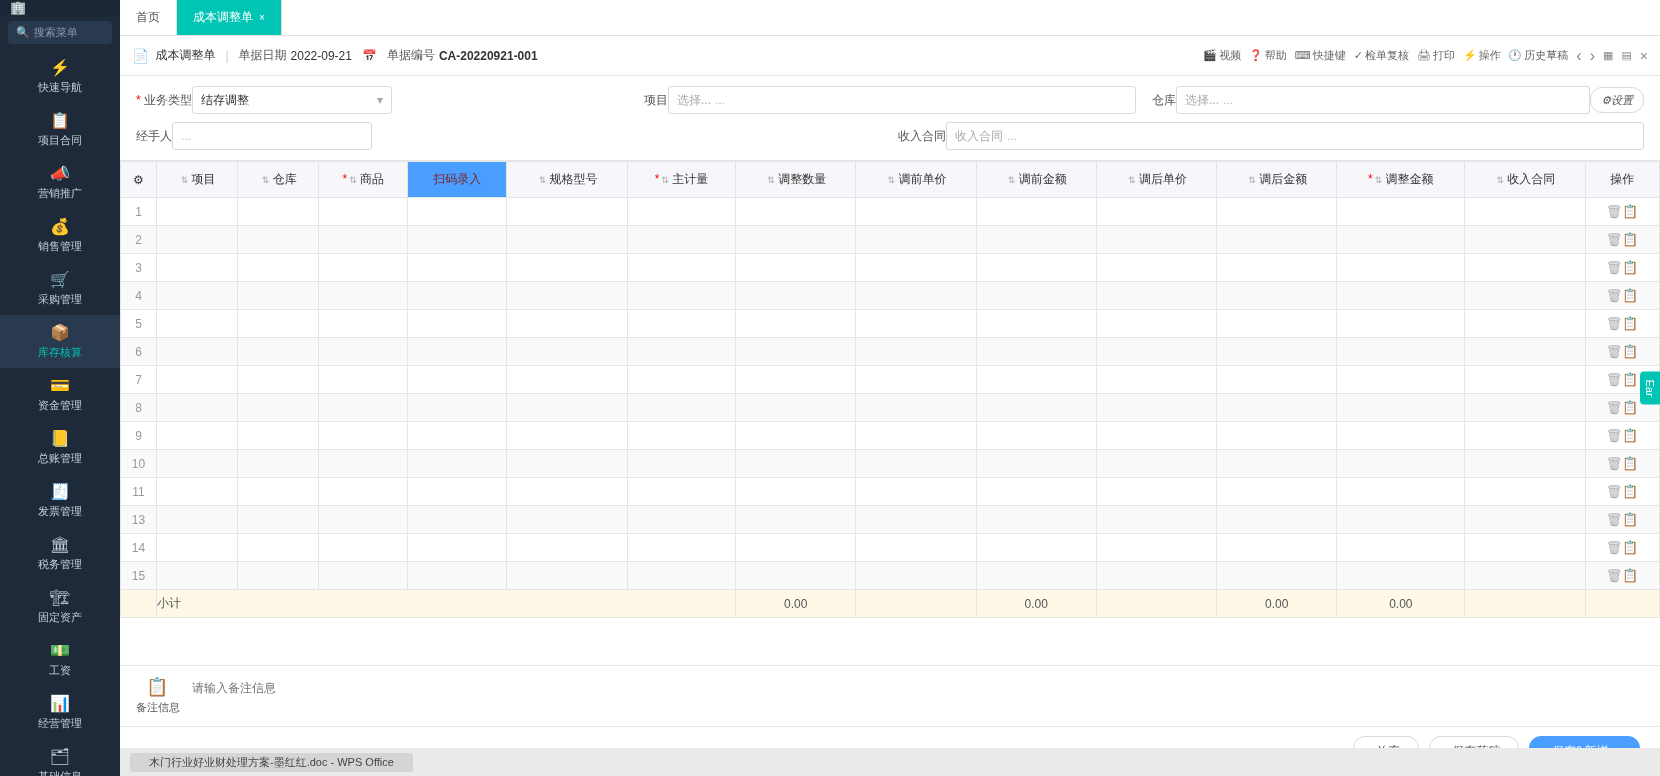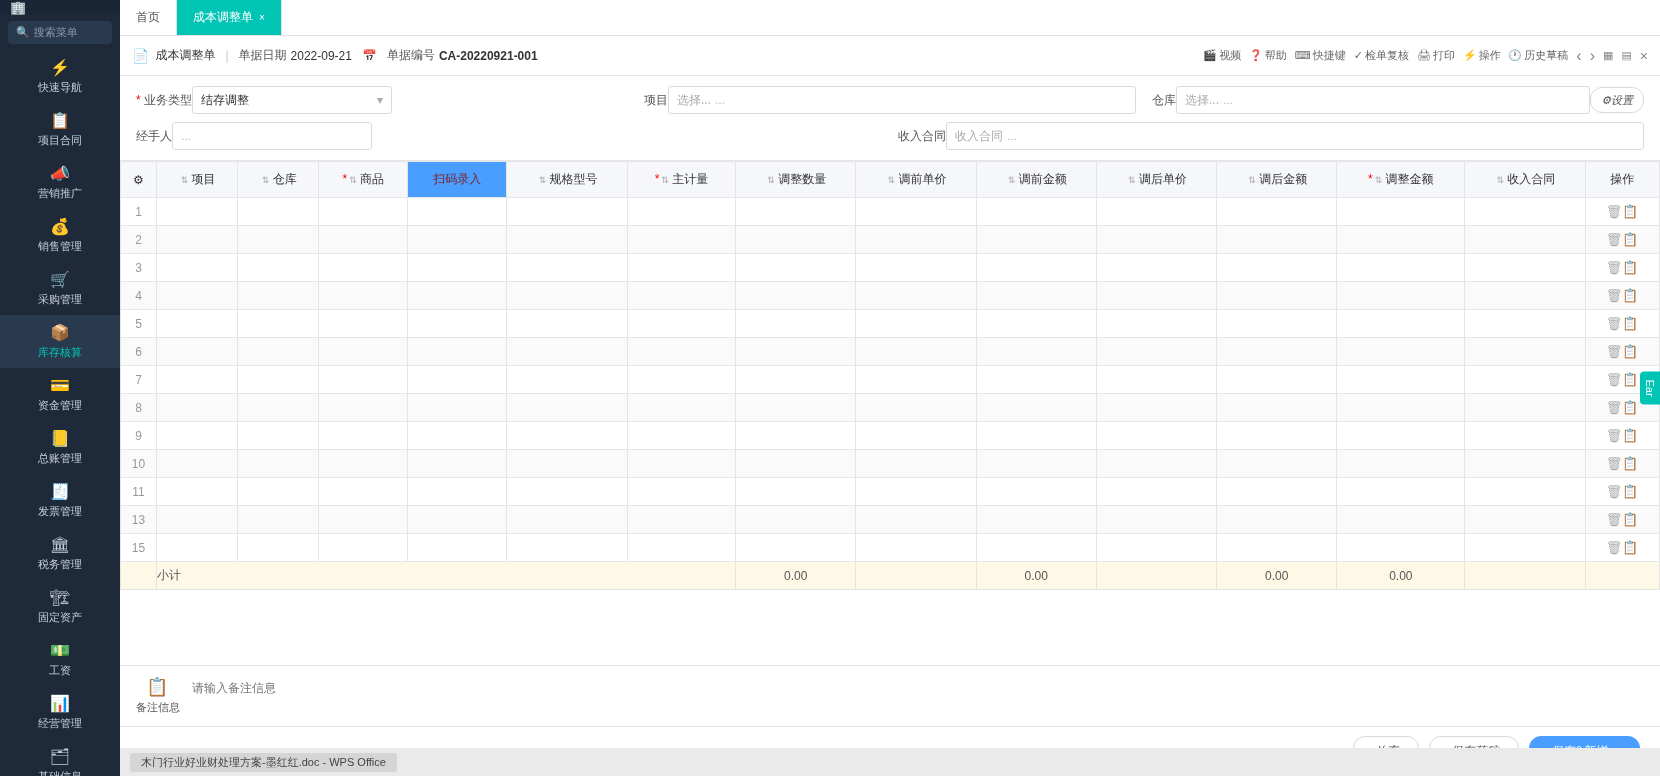--- a/index.html
+++ b/index.html
@@ -255,21 +255,21 @@
       background: #eaeaea;
       display: flex;
       align-items: center;
       padding: 0 10px;
       gap: 6px;
       z-index: 100;
     }
     .taskbar-item {
       background: #d5d5d5;
       border-radius: 3px;
-      padding: 2px 11px;
+      padding: 2px 19px;
       font-size: 11px;
       color: #444;
       cursor: pointer;
     }
 
     
     .right-edge-tab {
       position: fixed;
       right: 0;
       top: 50%;
@@ -684,20 +684,37 @@
               <td></td>
               <td></td>
               <td></td>
               <td></td>
               <td></td>
               <td></td>
               <td></td>
               <td><span class="op-icon">🗑</span><span class="op-icon">📋</span></td>
             </tr>
             <tr>
+              <td class="row-num">14</td>
+              <td></td>
+              <td></td>
+              <td></td>
+              <td></td>
+              <td></td>
+              <td></td>
+              <td></td>
+              <td></td>
+              <td></td>
+              <td></td>
+              <td></td>
+              <td></td>
+              <td></td>
+              <td><span class="op-icon">🗑</span><span class="op-icon">📋</span></td>
+            </tr>
+            <tr>
               <td class="row-num">15</td>
               <td></td>
               <td></td>
               <td></td>
               <td></td>
               <td></td>
               <td></td>
               <td></td>
               <td></td>
               <td></td>

